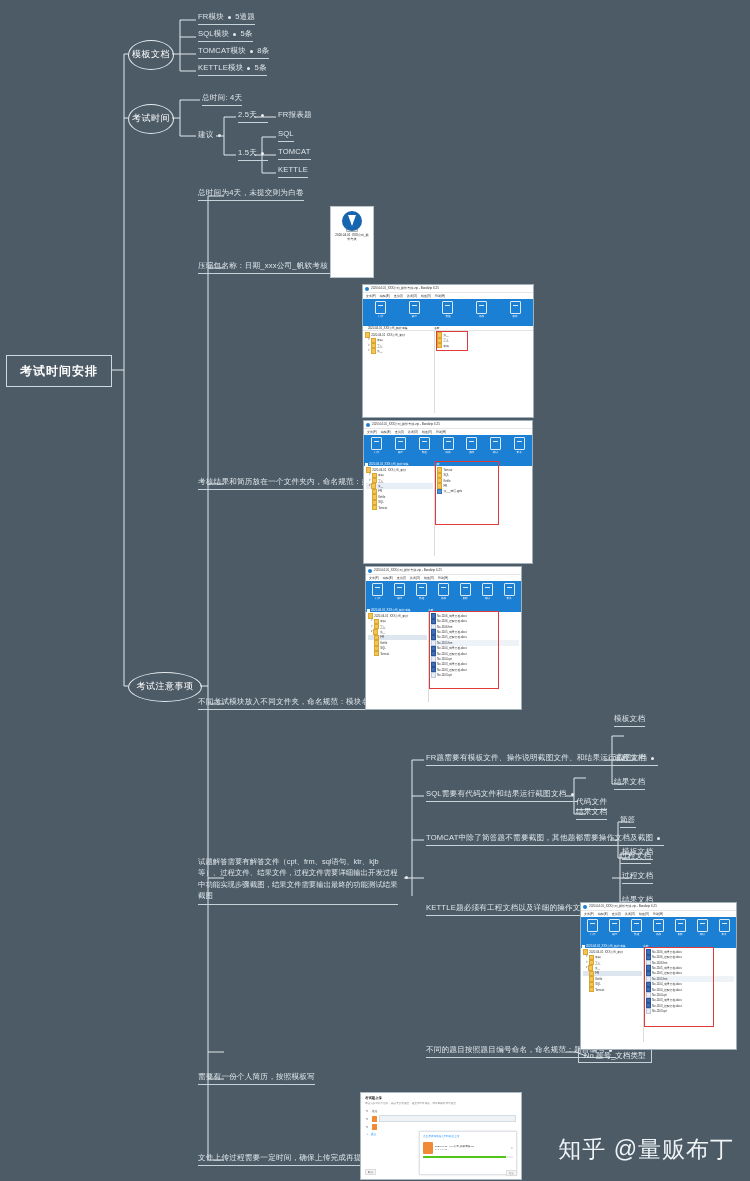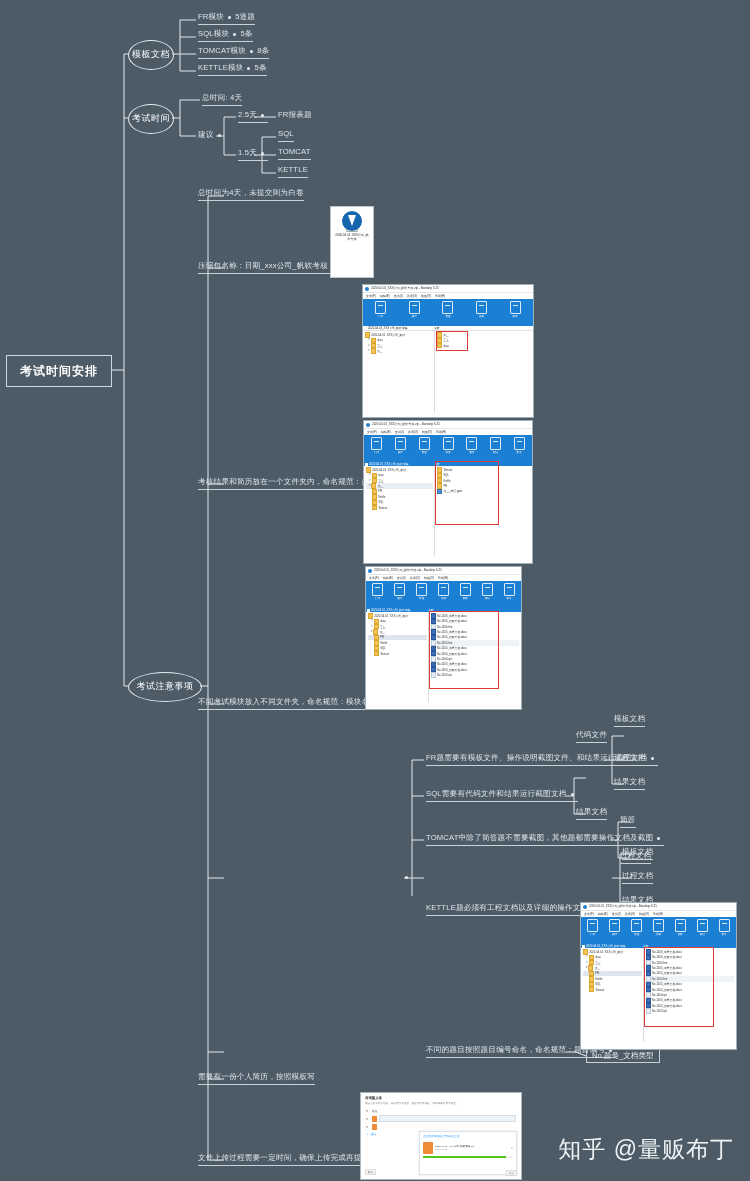--- a/index.html
+++ b/index.html
@@ -25,21 +25,21 @@
     border:1.2px solid #e4ebef;border-radius:50%;
     display:flex;align-items:center;justify-content:center;
     font-size:9px;color:#fff;letter-spacing:.5px;
   }
   .lbl{font-size:7.6px;color:#dde5ea;letter-spacing:.2px;}
   .lbl.under{border-bottom:1px solid #c7d2d9;padding-bottom:3px;}
   .dot{
     display:inline-block;width:3px;height:3px;border-radius:50%;
     background:#e8eef2;vertical-align:middle;margin:0 4px;
   }
-  .boxed{border:1px solid #c7d2d9;padding:2px 5px;font-size:7.6px;color:#e6edf1;margin-left:8px;}
+  .boxed{border:1px solid #c7d2d9;padding:2px 5px;font-size:7.6px;color:#e6edf1;}
   .para{font-size:7.4px;line-height:1.55;white-space:normal;color:#dde5ea;}
   .watermark{
     position:absolute;right:16px;top:1134px;font-size:23px;color:#eef3f6;
     letter-spacing:1px;font-weight:500;
   }
   
   .win{position:absolute;background:#fff;border:1px solid #9fb0bb;overflow:hidden;
        font-size:3.2px;color:#222;line-height:1.5;}
   .win .tb{height:7px;background:#fff;display:flex;align-items:center;gap:2px;padding:0 2px;
            border-bottom:1px solid #e6e6e6;}
@@ -216,40 +216,44 @@
   </div>
 
   <div class="node lbl under" style="left:198px;top:477px;">
     <span>考核结果和简历放在一个文件夹内，命名规范：姓名</span><span class="dot"></span>
   </div>
 
   <div class="node lbl under" style="left:198px;top:697px;">
     <span>不同考试模块放入不同文件夹，命名规范：模块名</span><span class="dot"></span>
   </div>
 
+  <div class="node" style="left:198px;top:856px;width:200px;">
+    <div class="para">试题解答需要有解答文件（cpt、frm、sql语句、ktr、kjb等）、过程文件、结果文件，过程文件需要详细输出开发过程中功能实现步骤截图，结果文件需要输出最终的功能测试结果截图</div>
+    <div style="border-bottom:1px solid #c7d2d9;margin-top:2px;"></div>
+  </div>
   <span class="dot" style="position:absolute;left:401px;top:876px;"></span>
 
   <div class="node lbl under" style="left:426px;top:753px;">
     <span>FR题需要有模板文件、操作说明截图文件、和结果运行截图文档</span><span class="dot"></span>
   </div>
   <div class="node lbl under" style="left:426px;top:789px;">
     <span>SQL需要有代码文件和结果运行截图文档</span><span class="dot"></span>
   </div>
   <div class="node lbl under" style="left:426px;top:833px;">
     <span>TOMCAT中除了简答题不需要截图，其他题都需要操作文档及截图</span><span class="dot"></span>
   </div>
   <div class="node lbl under" style="left:426px;top:871px;margin-top:32px;">
     <span>KETTLE题必须有工程文档以及详细的操作文档和结果运行截图文档</span><span class="dot"></span>
   </div>
 
   <div class="node lbl under" style="left:614px;top:714px;">模板文档</div>
   <div class="node lbl under" style="left:614px;top:753px;">过程文档</div>
   <div class="node lbl under" style="left:614px;top:777px;">结果文档</div>
 
-  <div class="node lbl under" style="left:576px;top:730px;">代码文件</div>
+  <div class="node lbl under" style="left:576px;top:797px;">代码文件</div>
   <div class="node lbl under" style="left:576px;top:807px;">结果文档</div>
 
   <div class="node lbl under" style="left:620px;top:815px;">简答</div>
   <div class="node lbl under" style="left:620px;top:851px;">过程文档</div>
 
   <div class="node lbl under" style="left:622px;top:847px;">模板文档</div>
   <div class="node lbl under" style="left:622px;top:871px;">过程文档</div>
   <div class="node lbl under" style="left:622px;top:895px;">结果文档</div>
 
   <div class="node lbl under" style="left:426px;top:1045px;">

